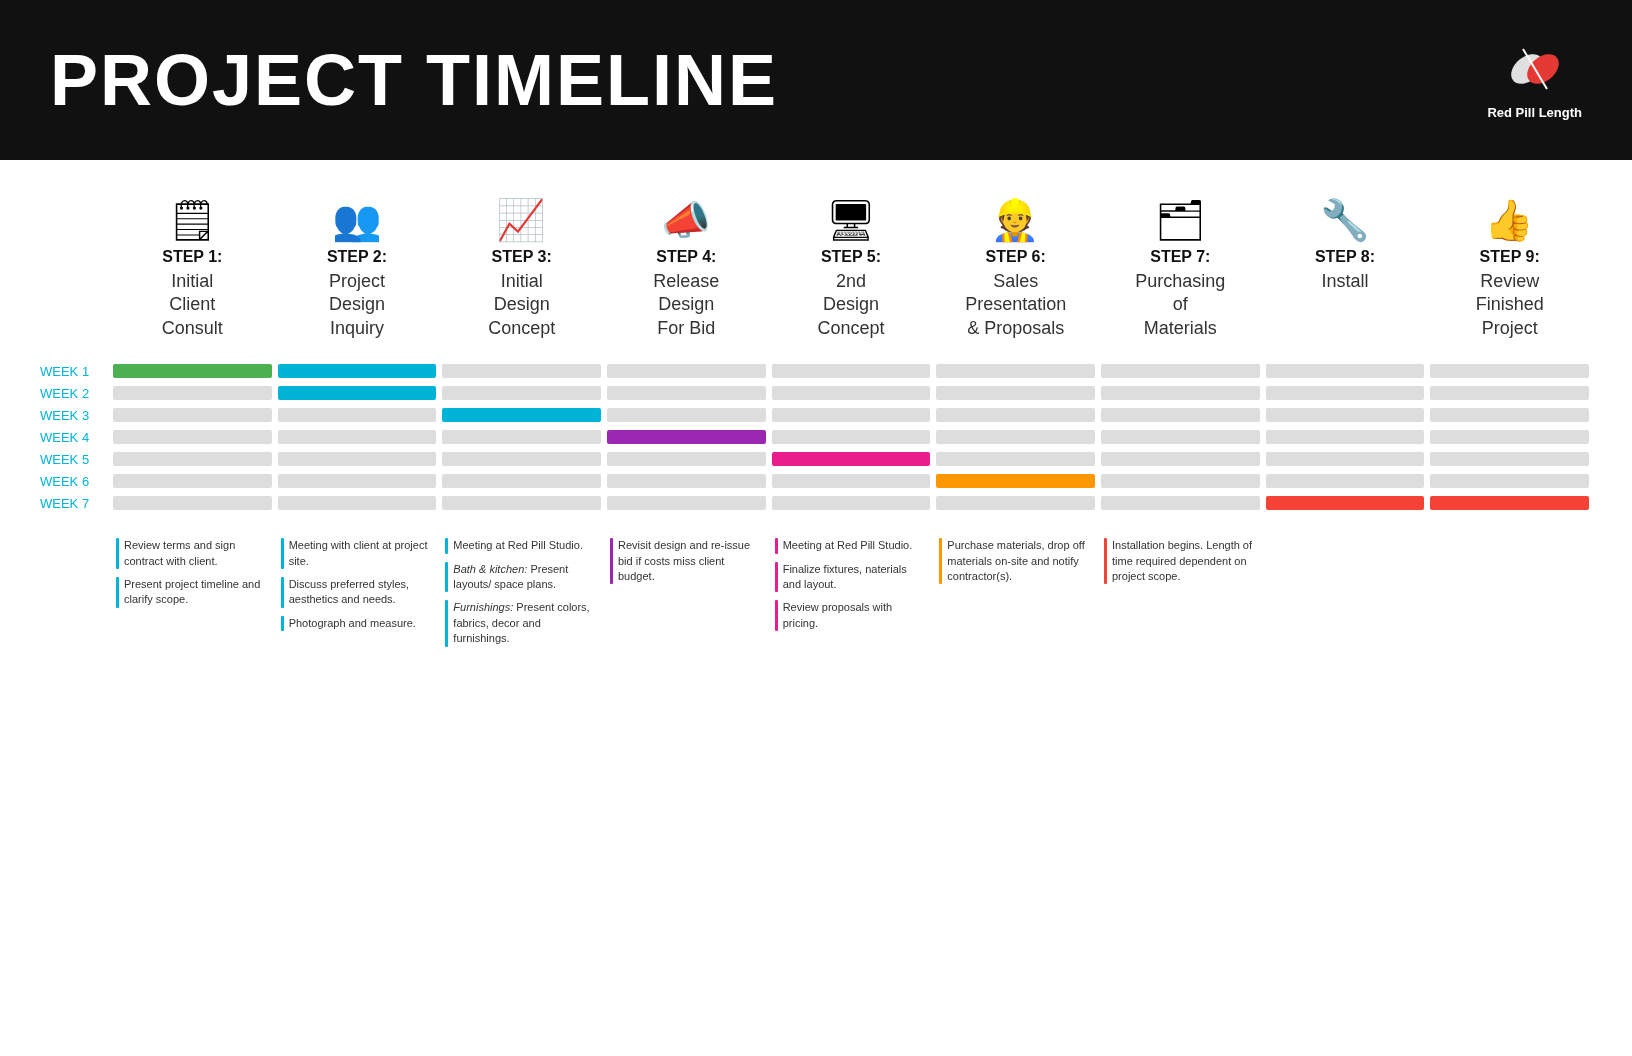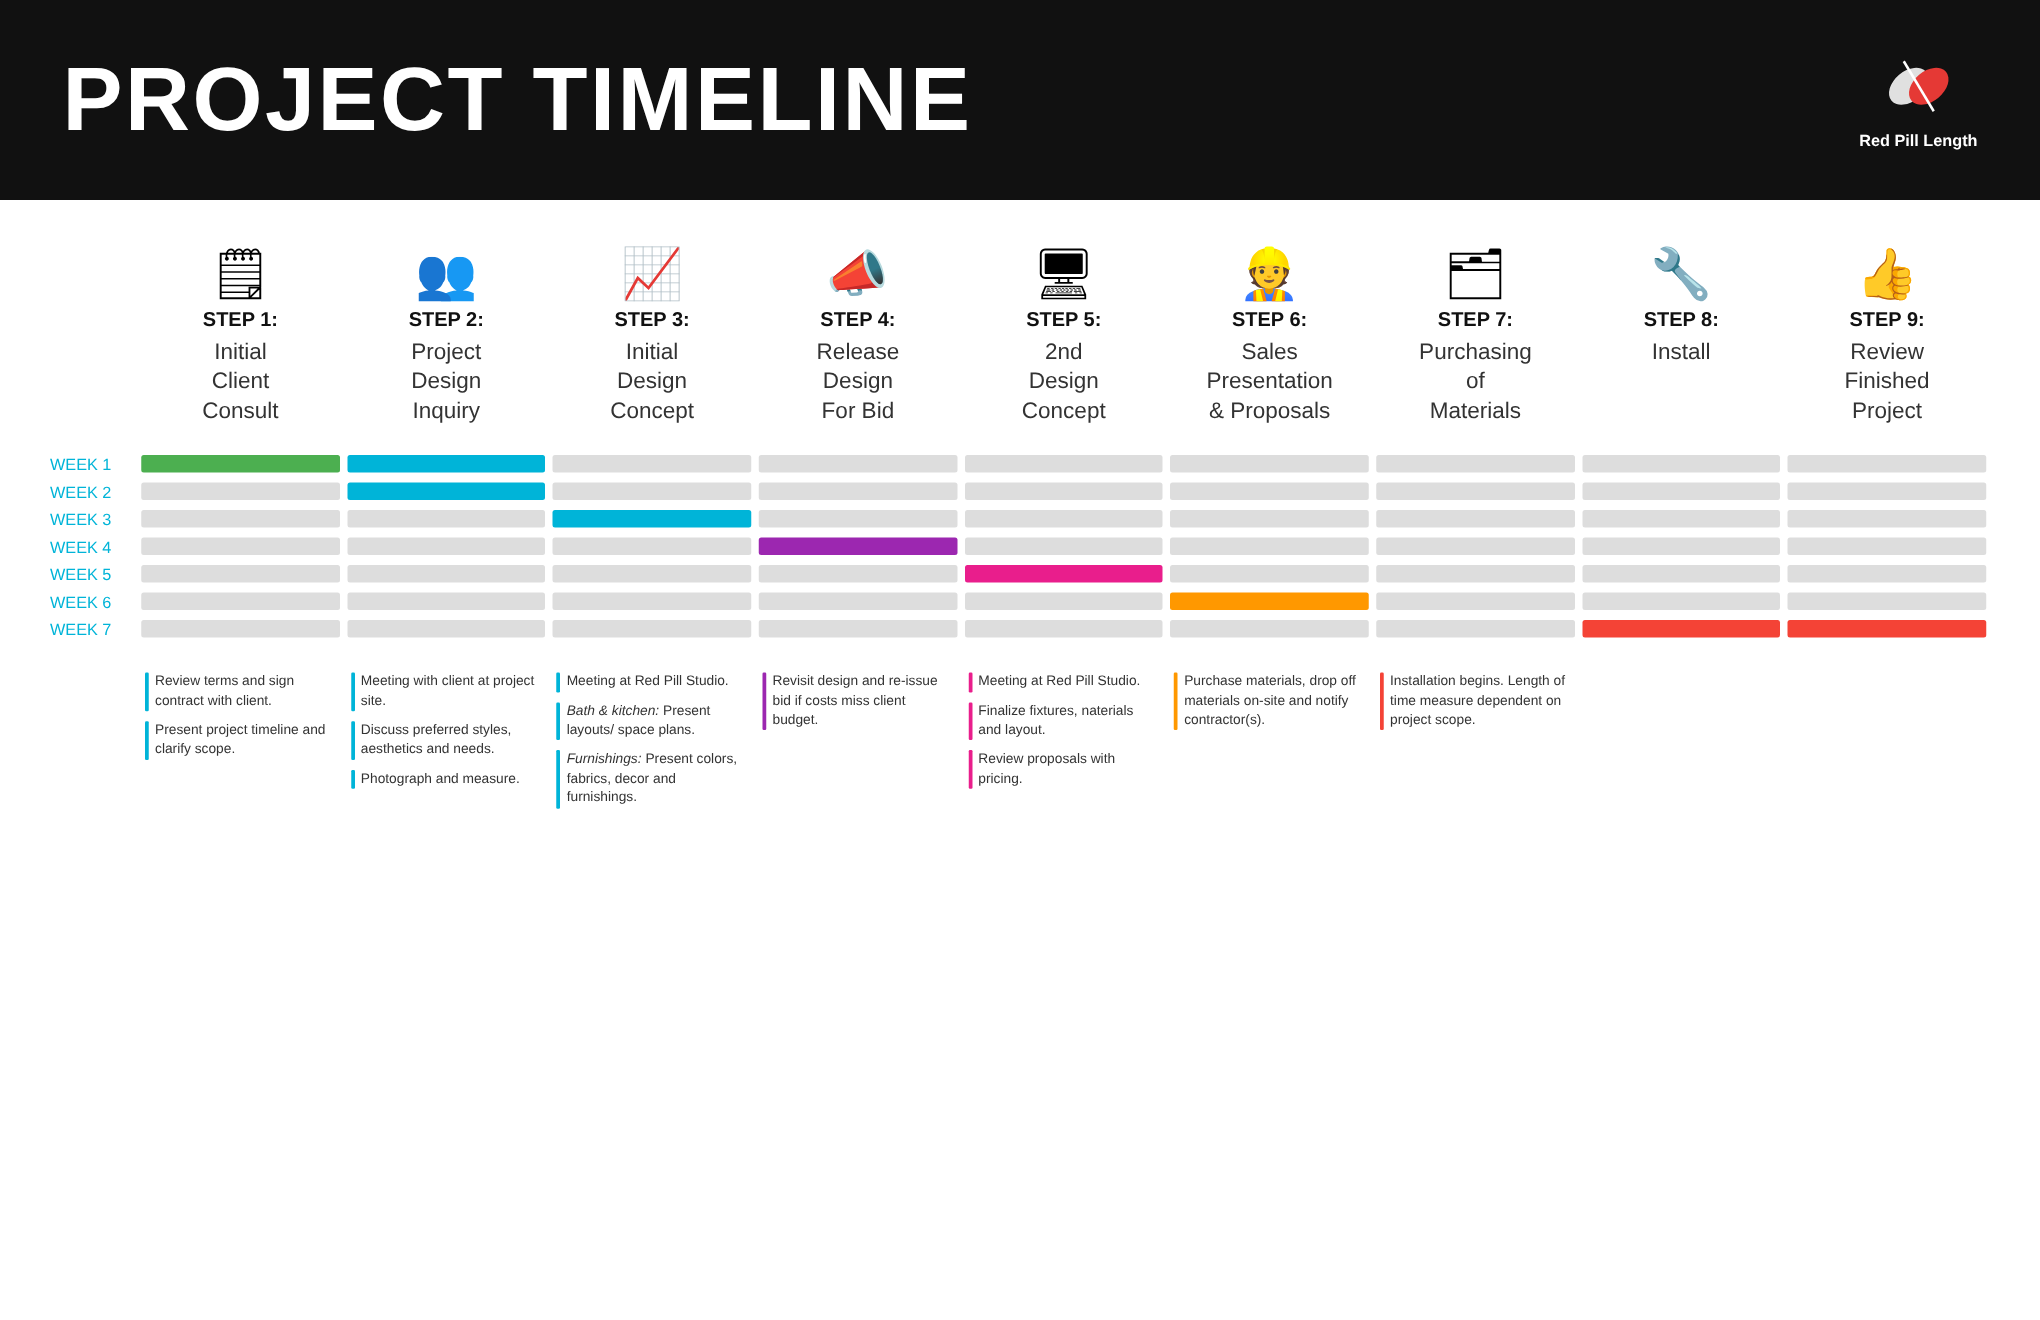--- a/index.html
+++ b/index.html
@@ -481,17 +481,17 @@
       </div>
       <div class="notes-cell">
         <div class="note-item">
           <div class="note-bar" style="background: rgb(255, 152, 0);"></div>
           <div class="note-text">Purchase materials, drop off materials on-site and notify contractor(s).</div>
         </div>
       </div>
       <div class="notes-cell">
         <div class="note-item">
           <div class="note-bar" style="background: rgb(244, 67, 54);"></div>
-          <div class="note-text">Installation begins. Length of time measure dependent on project scope.</div>
+          <div class="note-text">Installation begins. Length of time required dependent on project scope.</div>
         </div>
       </div>
     </div>
 </div>
 
 </body></html>

